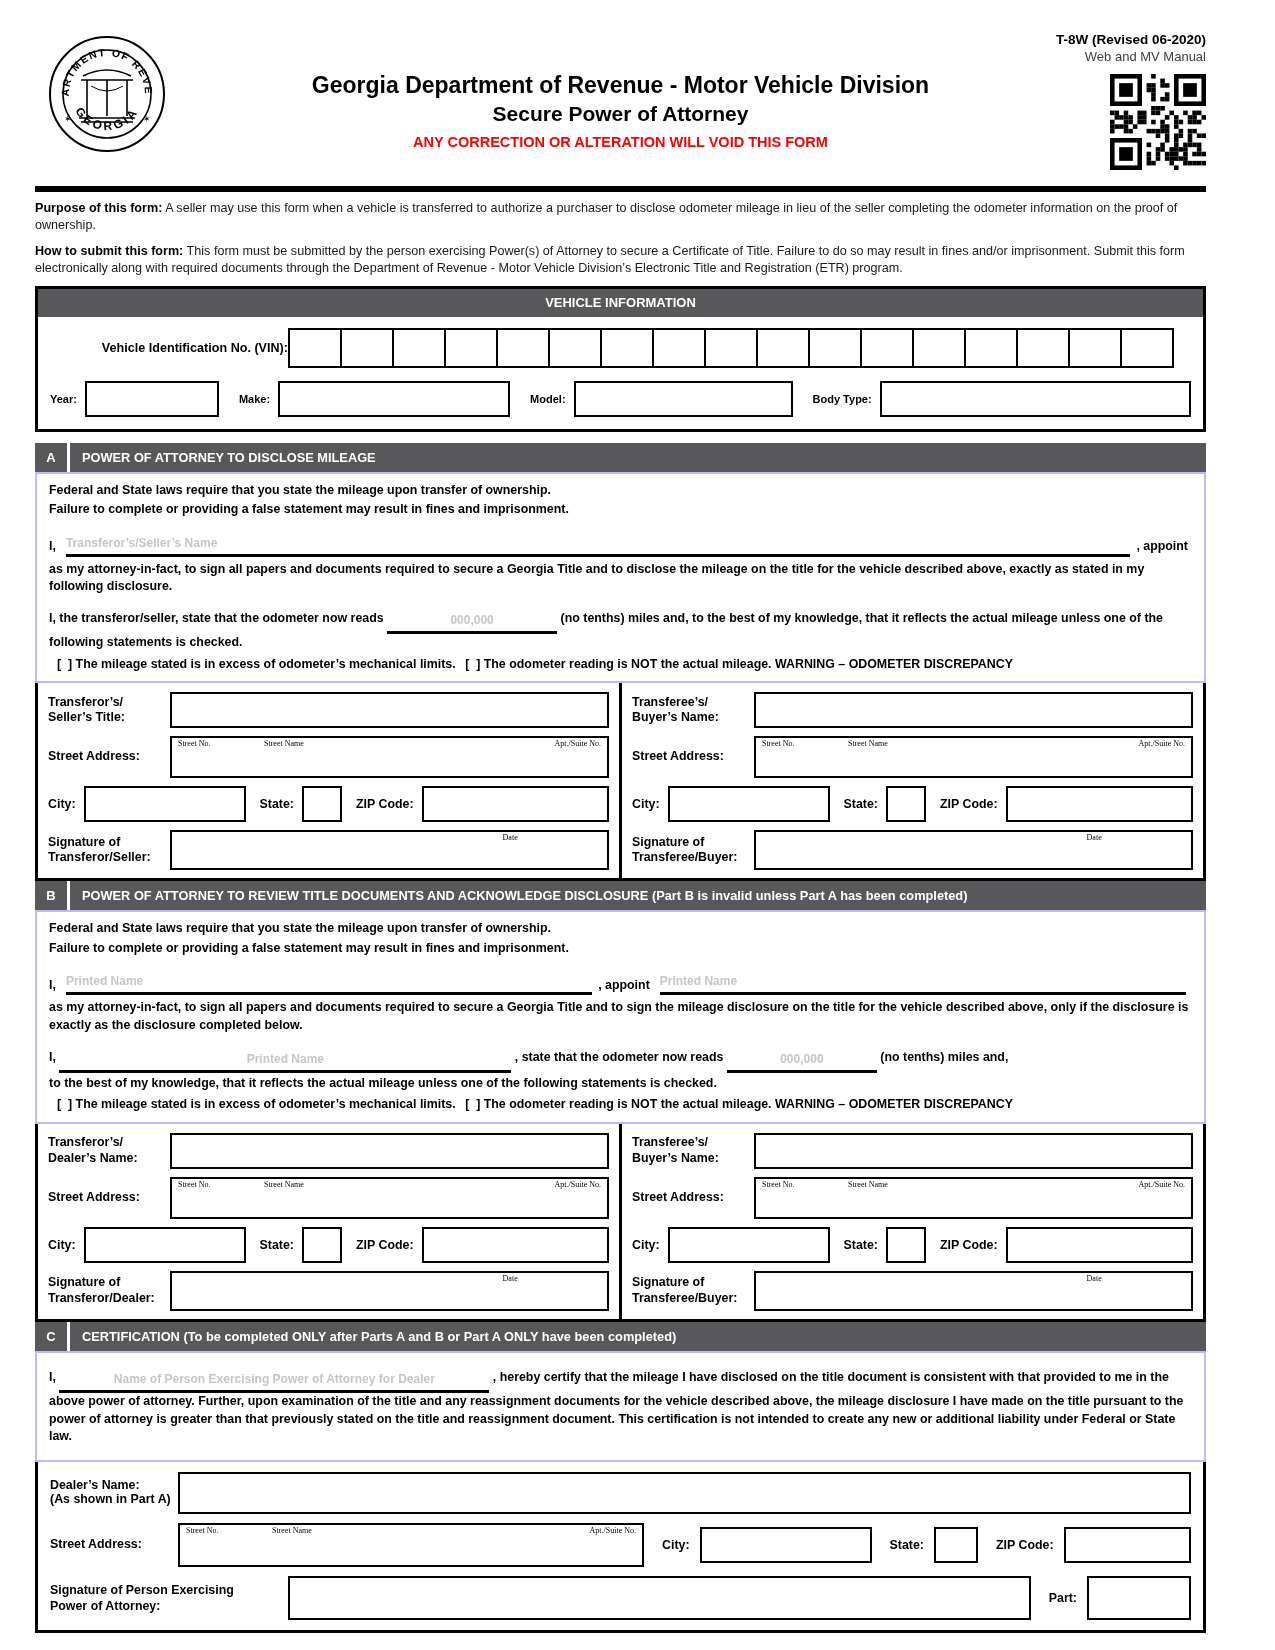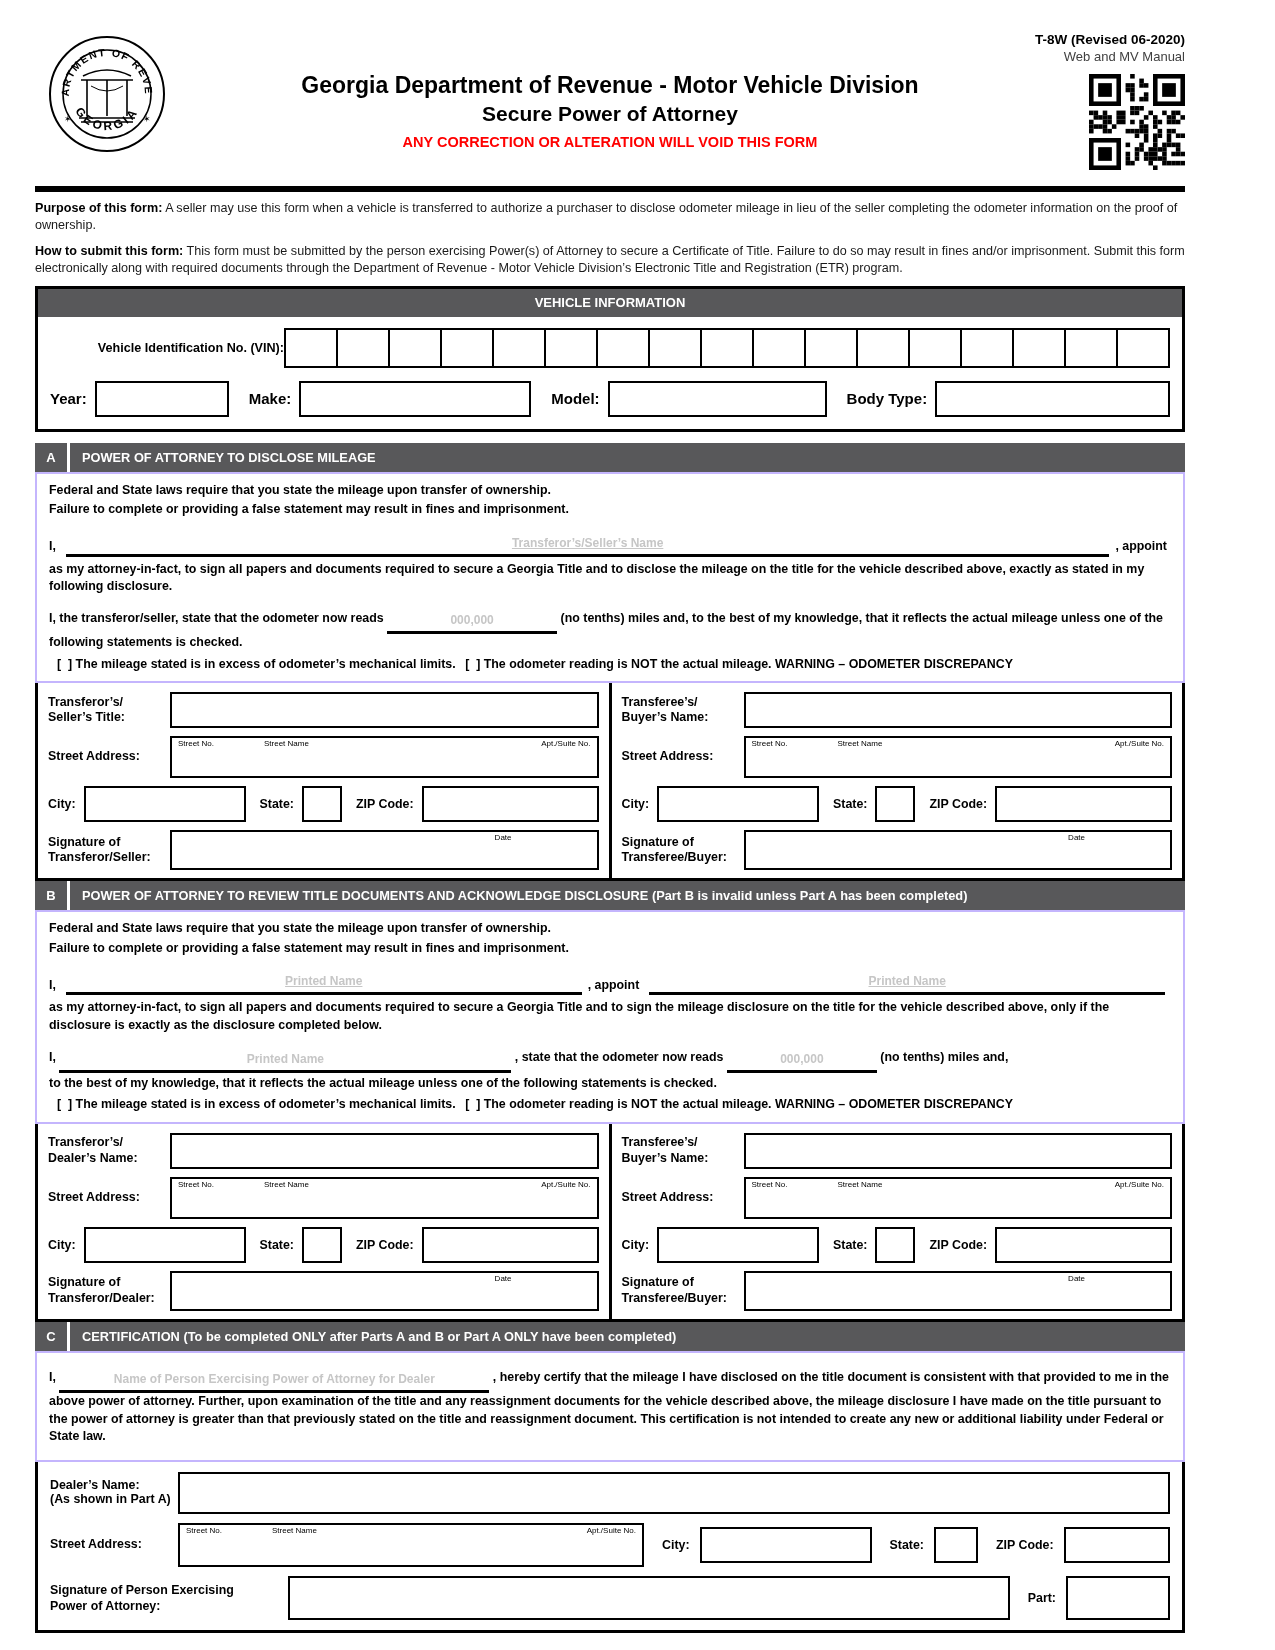--- a/index.html
+++ b/index.html
@@ -1,18 +1,18 @@
 <!DOCTYPE html>
 <html><head>
 <meta charset="utf-8">
 <style>
   html,body{margin:0;padding:0;background:#fff;}
   .page{
     width:1275px;height:1650px;box-sizing:border-box;position:relative;
-    padding:30px 90px 0 35px;background:#fff;color:#000;
+    padding:30px 69px 0 35px;background:#fff;color:#000;
     font-family:"Liberation Sans", sans-serif;overflow:hidden;
   }
   
   .hdr{position:relative;height:148px;}
   .rev{position:absolute;right:0;top:2px;text-align:right;line-height:1.25;}
   .rev .l1{font-weight:bold;font-size:13.5px;}
   .rev .l2{font-size:13px;color:#404040;}
   .seal{position:absolute;left:12px;top:4px;}
   .titles{text-align:center;padding-top:42px;}
   .t1{font-size:23px;font-weight:bold;}
@@ -25,49 +25,49 @@
   .intro b{color:#000;}
   
   .vbox{border:3px solid #000;margin-top:4px;text-align:right;}
   .bar{background:#58585a;color:#fff;font-weight:bold;font-size:13px;height:28px;display:flex;align-items:center;}
   .bar.center{justify-content:center;}
   .vinrow{display:flex;align-items:center;padding:11px 12px 5px 12px;}
   .vinlabel{font-weight:bold;font-size:12.6px;width:238px;}
   .vincells{display:flex;}
   .vin-cell{width:50px;height:36px;border:2px solid #000;border-left:none;background:#fff;}
   .vin-cell:first-child{border-left:2px solid #000;}
-  .ymmb{display:flex;align-items:center;padding:8px 12px 12px 12px;font-size:15px;font-weight:bold;}
+  .ymmb{display:flex;align-items:center;padding:8px 12px 12px 12px;font-size:11px;font-weight:bold;}
   .fbox{border:2.5px solid #000;height:32px;background:#fff;}
   .ymmb .lbl{margin-right:8px;}
   
   .secbar{display:flex;background:#58585a;color:#fff;font-weight:bold;margin-top:11px;height:29px;}
   .secletter{width:32px;display:flex;align-items:center;justify-content:center;font-size:13px;border-right:3px solid #fff;}
   .sectitle{display:flex;align-items:center;padding-left:12px;font-size:12.8px;}
   
   .secbody{border:2px solid #c4b5fd;padding:8px 12px 6px 12px;font-size:12.4px;font-weight:bold;line-height:1.42;}
   .secbody p{margin:0 0 2px 0;}
   .lawline{margin:0;}
   .apptrow{display:flex;align-items:flex-end;margin:16px 0 4px 0;}
   .apptrow .stat{white-space:nowrap;padding:0 4px 1px 0;}
-  .fill{flex:1;border-bottom:3px solid #000;text-align:center;color:#c6c6c6;font-weight:bold;font-size:12px;padding-bottom:2px;margin:0 6px;text-decoration:underline;}
+  .fill{flex:1;border-bottom:3px solid #000;color:#c6c6c6;font-weight:bold;font-size:12px;padding-bottom:2px;margin:0 6px;}
   .ufield{display:inline-block;border-bottom:3px solid #000;text-align:center;color:#c6c6c6;font-weight:bold;font-size:12px;vertical-align:-2px;padding-bottom:2px;}
   .odom{margin-top:14px !important;}
   .checks{margin:4px 0 2px 8px !important;}
   .checks span{margin-right:6px;}
   
   .grid{border:3px solid #000;border-top:none;display:flex;}
   .col{flex:1;padding:9px 10px 8px 10px;box-sizing:border-box;}
   .col+.col{border-left:3px solid #000;}
   .prow{display:flex;align-items:center;margin-bottom:8px;}
   .prow:last-child{margin-bottom:0;}
   .plabel{width:122px;font-weight:bold;font-size:12.4px;line-height:1.25;flex-shrink:0;}
   .pbox{flex:1;border:2.5px solid #000;height:32px;background:#fff;position:relative;}
   .pbox.street{height:38px;}
   .pbox.sig{height:36px;}
-  .mini{position:absolute;top:1px;font-size:8px;font-weight:normal;color:#000;}
+  .mini{position:absolute;top:1px;font-size:8px;font-weight:normal;color:#000;font-family:Liberation Serif, serif;}
   .mini.sn{left:6px;}.mini.snm{left:92px;}.mini.apt{right:6px;}
   .mini.date{left:76%;}
   .cityrow{display:flex;align-items:center;font-weight:bold;font-size:12.4px;margin-bottom:8px;}
   .cityrow .lb{margin-right:8px;white-space:nowrap;}
   .cityrow .lb2{margin:0 8px 0 14px;white-space:nowrap;}
   .citybox{width:158px;border:2.5px solid #000;height:32px;}
   .statebox{width:36px;border:2.5px solid #000;height:32px;}
   .zipbox{width:100px;border:2.5px solid #000;height:32px;flex:1;}
   
   .cbox{border:3px solid #000;border-top:none;padding:10px 12px;font-size:12.4px;font-weight:bold;}

